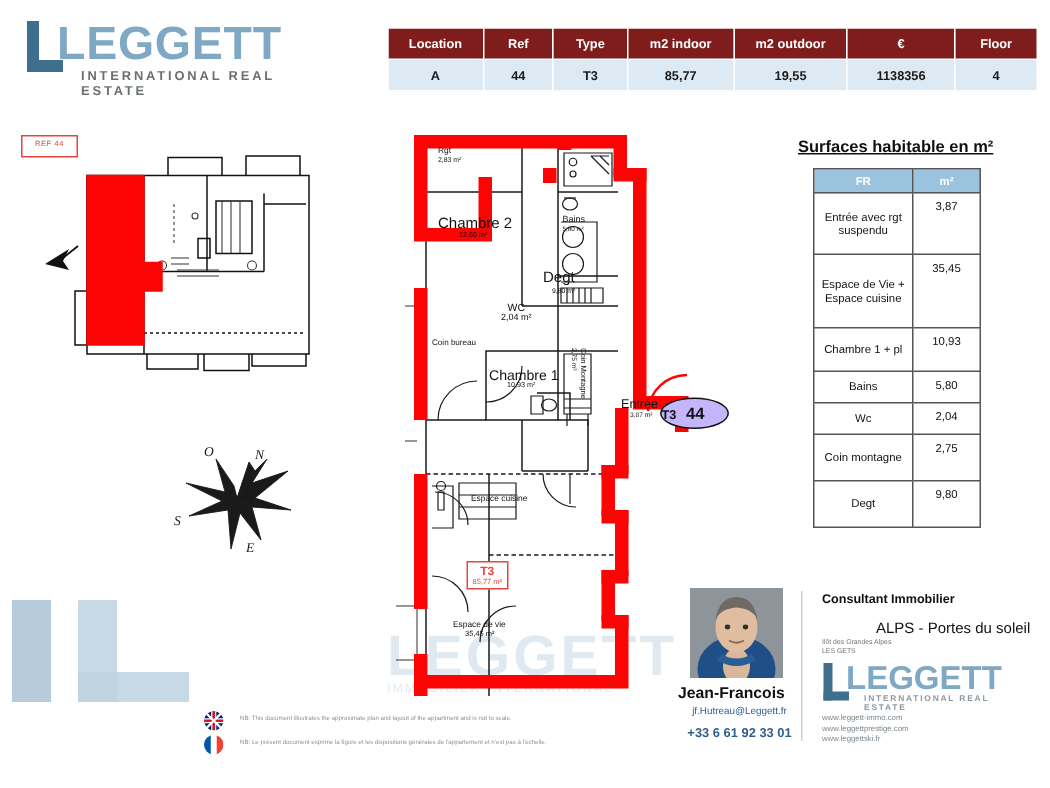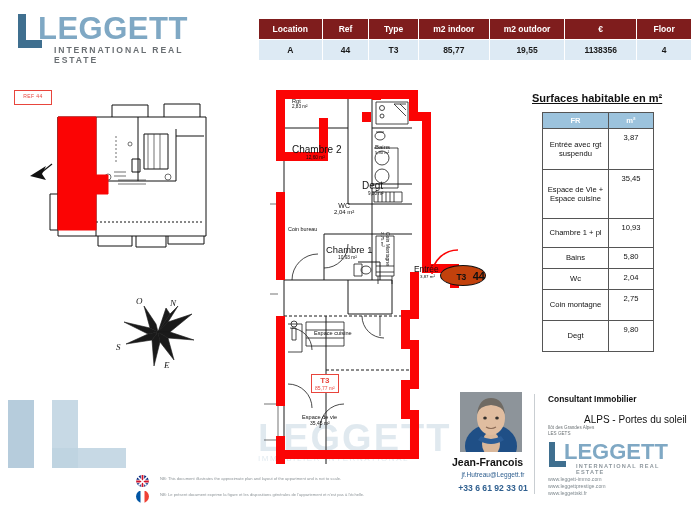--- a/index.html
+++ b/index.html
@@ -111,21 +111,21 @@
     position:absolute;z-index:7;
     border:1.3px solid #e8453c;background:#ffffff;
     padding:1px 3px;text-align:center;
   }
   .t3badge .t{display:block;color:#e8453c;font-weight:bold;font-size:8px;line-height:9px;}
   .t3badge .s{display:block;color:#e8453c;font-size:5px;line-height:6px;}
 
   .ovalbadge{
     position:absolute;z-index:7;width:44px;height:19px;
     border:1.2px solid #111;border-radius:50%;
-    background:#c2410c;text-align:right;
+    background:#c4b5fd;text-align:left;
   }
   .ovalbadge .p{
     display:inline-block;font-size:8.5px;font-weight:bold;color:#111;
     line-height:18px;
   }
   .ovalbadge .p2{
     display:inline-block;font-size:11px;font-weight:bold;color:#111;
     line-height:18px;margin-left:2px;
   }
 

